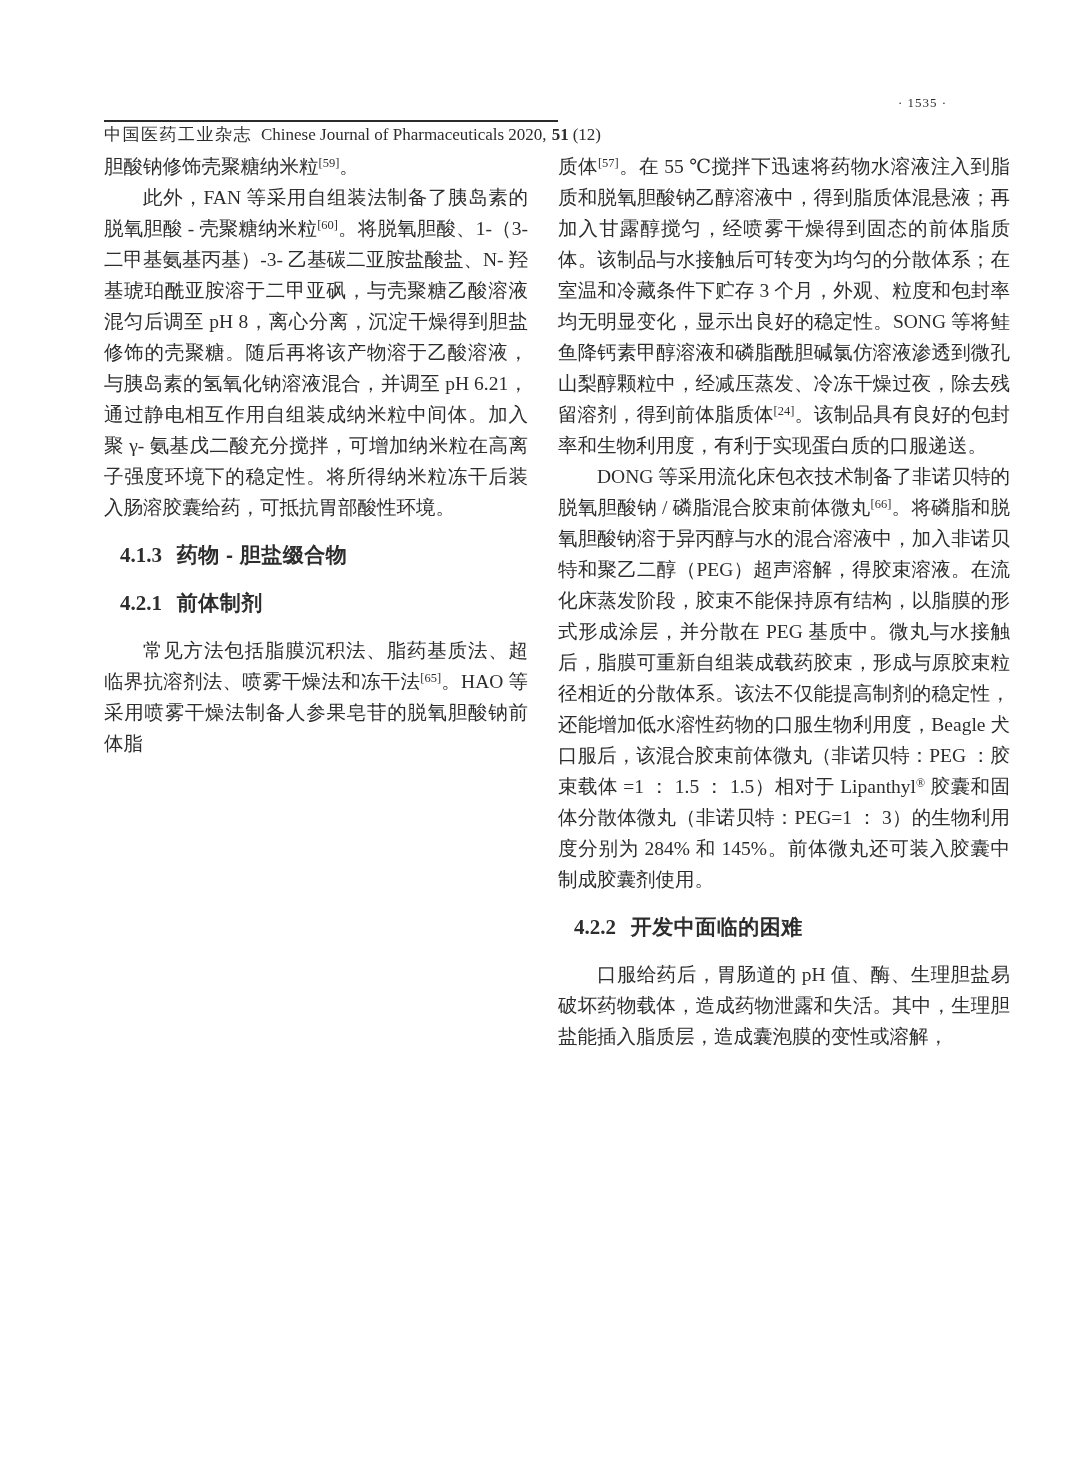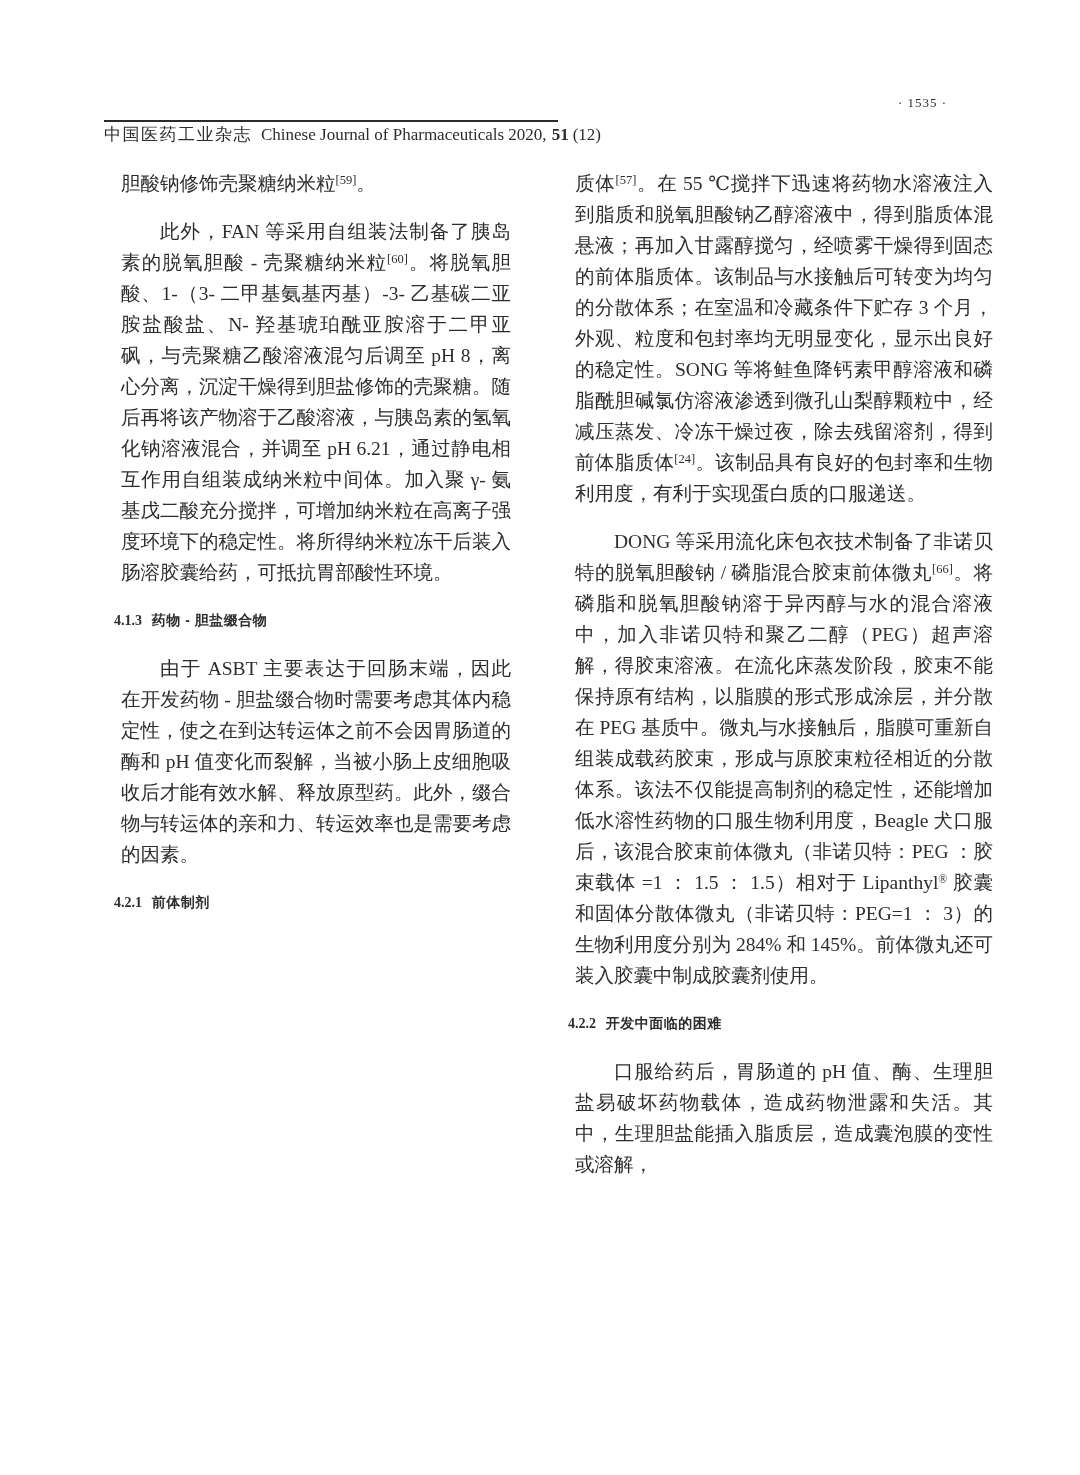--- a/index.html
+++ b/index.html
@@ -29,28 +29,28 @@
     width:454px;height:2px;background:#2b2b2b;
   }
   
   .columns{
     position:absolute;left:104px;top:151px;
     display:flex;gap:30px;
   }
   .col-left{width:424px;}
   .col-right{width:452px;}
   .para{
-    margin:17px;
+    margin:0;
     font-size:19.5px;line-height:31px;
     text-align:justify;text-justify:inter-ideograph;
   }
   .para.indent{text-indent:2em;}
   .heading{
-    margin:10px;
-    font-size:14px;line-height:31px;
+    margin:16px;
+    font-size:21px;line-height:31px;
     white-space:nowrap;
   }
   .h-num{font-family:"Liberation Serif","DejaVu Serif",serif;font-weight:700;}
   .h-title{
     font-family:"Liberation Sans","DejaVu Sans",sans-serif;
     font-weight:600;margin-left:0.7em;letter-spacing:0.5px;
   }
   .heading.level-1 .h-title{font-weight:700;}
   sup.ref{
     font-size:12.5px;line-height:0;vertical-align:6px;letter-spacing:0;
@@ -70,22 +70,22 @@
 
   <div class="pagenum">· 1535 ·</div>
 
   <div class="header-rule"></div>
 
   <main class="columns">
     <div class="col col-left" id="col-left">
         <p class="para">胆酸钠修饰壳聚糖纳米粒<sup class="ref">[59]</sup>。</p>
         <p class="para indent">此外，FAN 等采用自组装法制备了胰岛素的脱氧胆酸 - 壳聚糖纳米粒<sup class="ref">[60]</sup>。将脱氧胆酸、1-（3- 二甲基氨基丙基）-3- 乙基碳二亚胺盐酸盐、N- 羟基琥珀酰亚胺溶于二甲亚砜，与壳聚糖乙酸溶液混匀后调至 pH 8，离心分离，沉淀干燥得到胆盐修饰的壳聚糖。随后再将该产物溶于乙酸溶液，与胰岛素的氢氧化钠溶液混合，并调至 pH 6.21，通过静电相互作用自组装成纳米粒中间体。加入聚 γ- 氨基戊二酸充分搅拌，可增加纳米粒在高离子强度环境下的稳定性。将所得纳米粒冻干后装入肠溶胶囊给药，可抵抗胃部酸性环境。</p>
         <div class="heading level-3"><span class="h-num">4.1.3</span><span class="h-title">药物 - 胆盐缀合物</span></div>
-        <p class="para indent">由于 ASBT 主要表达于回肠末端，因此在开发药物 - 胆盐缀合物时需要考虑其体内稳定性，使之在到达转运体之前不会因胃肠道的酶和 pH 值变化而裂解，当被小肠上皮细胞吸收后才能有效水解、释放原型药。此外，缀合物与转运体的亲和力、转运效率也是需要考虑的因素。</p>
         <div class="heading level-3"><span class="h-num">4.2.1</span><span class="h-title">前体制剂</span></div>
+        <p class="para indent">常见方法包括脂膜沉积法、脂药基质法、超临界抗溶剂法、喷雾干燥法和冻干法<sup class="ref">[65]</sup>。HAO 等采用喷雾干燥法制备人参果皂苷的脱氧胆酸钠前体脂</p>
       </div>
     <div class="col col-right" id="col-right">
         <p class="para">质体<sup class="ref">[57]</sup>。在 55 ℃搅拌下迅速将药物水溶液注入到脂质和脱氧胆酸钠乙醇溶液中，得到脂质体混悬液；再加入甘露醇搅匀，经喷雾干燥得到固态的前体脂质体。该制品与水接触后可转变为均匀的分散体系；在室温和冷藏条件下贮存 3 个月，外观、粒度和包封率均无明显变化，显示出良好的稳定性。SONG 等将鲑鱼降钙素甲醇溶液和磷脂酰胆碱氯仿溶液渗透到微孔山梨醇颗粒中，经减压蒸发、冷冻干燥过夜，除去残留溶剂，得到前体脂质体<sup class="ref">[24]</sup>。该制品具有良好的包封率和生物利用度，有利于实现蛋白质的口服递送。</p>
         <p class="para indent">DONG 等采用流化床包衣技术制备了非诺贝特的脱氧胆酸钠 / 磷脂混合胶束前体微丸<sup class="ref">[66]</sup>。将磷脂和脱氧胆酸钠溶于异丙醇与水的混合溶液中，加入非诺贝特和聚乙二醇（PEG）超声溶解，得胶束溶液。在流化床蒸发阶段，胶束不能保持原有结构，以脂膜的形式形成涂层，并分散在 PEG 基质中。微丸与水接触后，脂膜可重新自组装成载药胶束，形成与原胶束粒径相近的分散体系。该法不仅能提高制剂的稳定性，还能增加低水溶性药物的口服生物利用度，Beagle 犬口服后，该混合胶束前体微丸（非诺贝特：PEG ：胶束载体 =1 ： 1.5 ： 1.5）相对于 Lipanthyl<sup class="reg">®</sup> 胶囊和固体分散体微丸（非诺贝特：PEG=1 ： 3）的生物利用度分别为 284% 和 145%。前体微丸还可装入胶囊中制成胶囊剂使用。</p>
         <div class="heading level-3"><span class="h-num">4.2.2</span><span class="h-title">开发中面临的困难</span></div>
         <p class="para indent">口服给药后，胃肠道的 pH 值、酶、生理胆盐易破坏药物载体，造成药物泄露和失活。其中，生理胆盐能插入脂质层，造成囊泡膜的变性或溶解，</p>
       </div>
   </main>
 
 </div>

